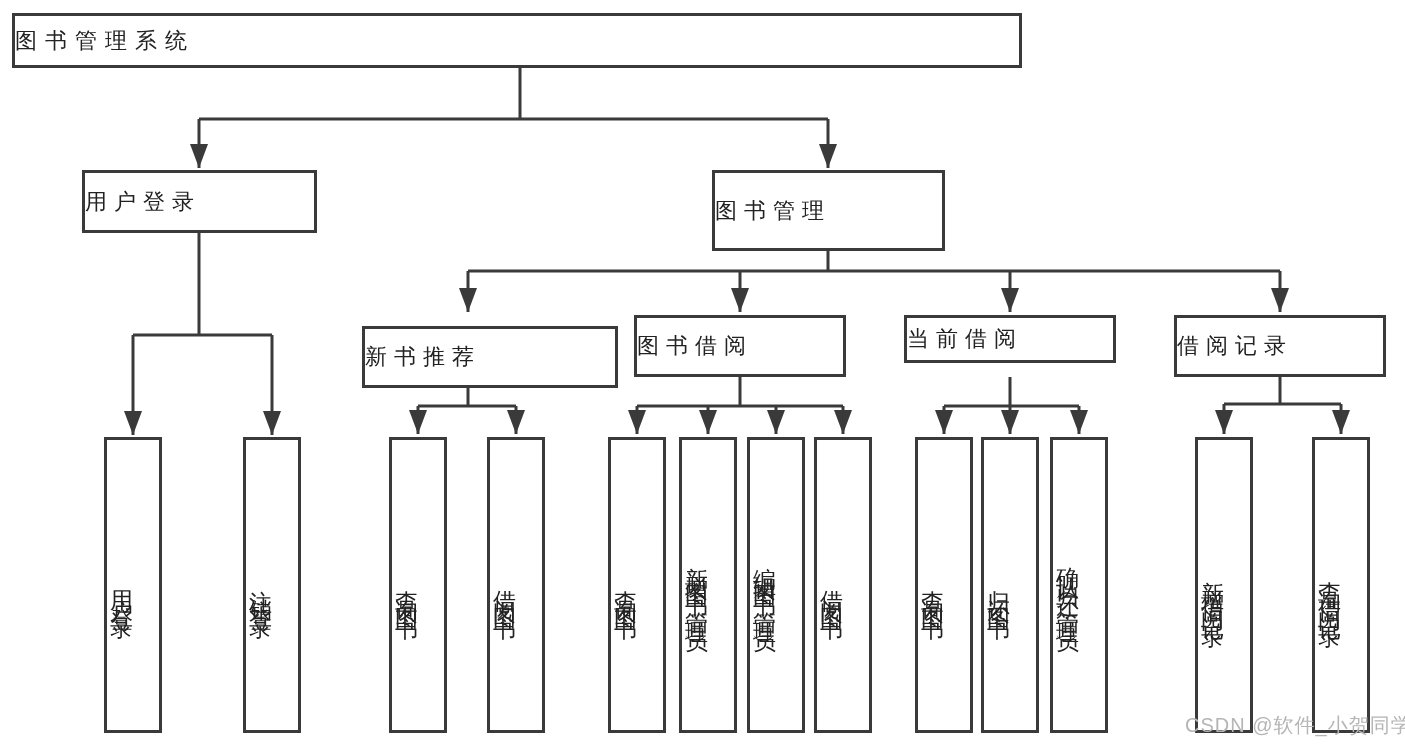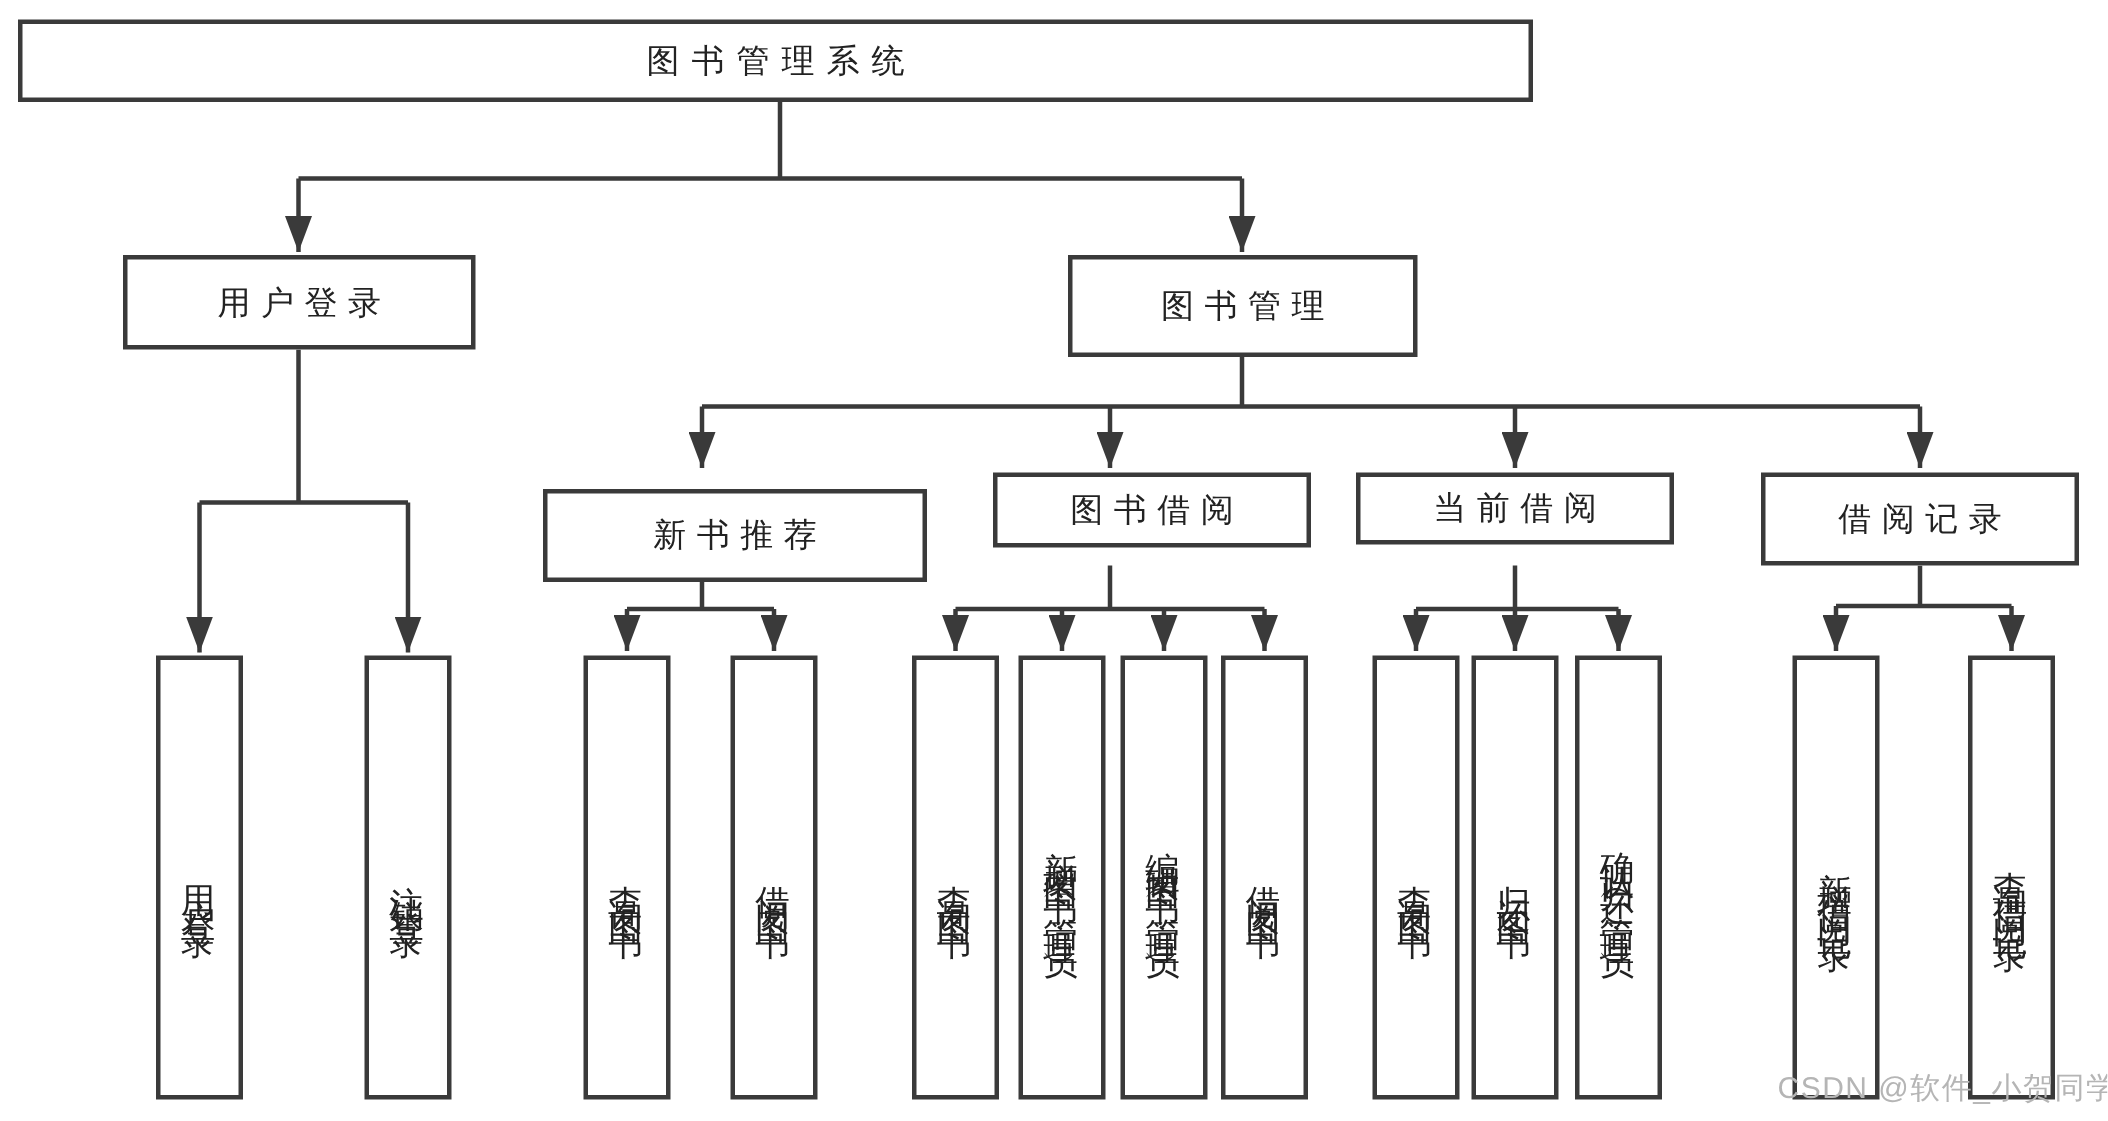--- a/index.html
+++ b/index.html
@@ -11,21 +11,21 @@
   html,body{margin:0;padding:0;background:var(--bg-color);}
   #stage{
     position:relative;width:1405px;height:747px;background:var(--bg-color);
     font-family:"Liberation Sans","DejaVu Sans",sans-serif;overflow:hidden;
   }
   #connectors{position:absolute;left:0;top:0;width:1405px;height:747px;}
   #connectors .ln{stroke:var(--line-color);stroke-width:3;fill:none;}
   #connectors .ah{fill:var(--line-color);}
   .box{
     position:absolute;box-sizing:border-box;border:3px solid var(--line-color);
-    background:var(--bg-color);display:flex;align-items:center;justify-content:center;
+    background:var(--bg-color);display:flex;align-items:center;justify-content:flex-start;
     color:var(--text-color);
   }
   .h-label{
     font-size:22px;letter-spacing:7px;margin-right:-7px;white-space:nowrap;
   }
   .root-label{letter-spacing:8px;margin-right:-8px;}
   .v-label{
     writing-mode:vertical-rl;text-orientation:mixed;
     font-size:23px;letter-spacing:9px;margin-bottom:-9px;white-space:nowrap;
   }
@@ -75,28 +75,28 @@
     <line class="ln" x1="1341" y1="404" x2="1341" y2="434" marker-end="url(#arrow)"></line>
   </svg>
 
   <div class="box" style="left:12px;top:13px;width:1010px;height:55px">
     <span class="h-label root-label">图书管理系统</span>
   </div>
 
   <div class="box" style="left:82px;top:170px;width:235px;height:63px">
     <span class="h-label">用户登录</span>
   </div>
-  <div class="box" style="left:712px;top:170px;width:233px;height:68px">
+  <div class="box" style="left:712px;top:170px;width:233px;height:81px">
     <span class="h-label">图书管理</span>
   </div>
 
   <div class="box" style="left:362px;top:326px;width:256px;height:62px">
     <span class="h-label">新书推荐</span>
   </div>
-  <div class="box" style="left:662px;top:315px;width:212px;height:50px">
+  <div class="box" style="left:634px;top:315px;width:212px;height:62px">
     <span class="h-label">图书借阅</span>
   </div>
   <div class="box" style="left:904px;top:315px;width:212px;height:48px">
     <span class="h-label">当前借阅</span>
   </div>
   <div class="box" style="left:1174px;top:315px;width:212px;height:62px">
     <span class="h-label">借阅记录</span>
   </div>
 
   <div class="box" style="left:104px;top:437px;width:58px;height:296px">

